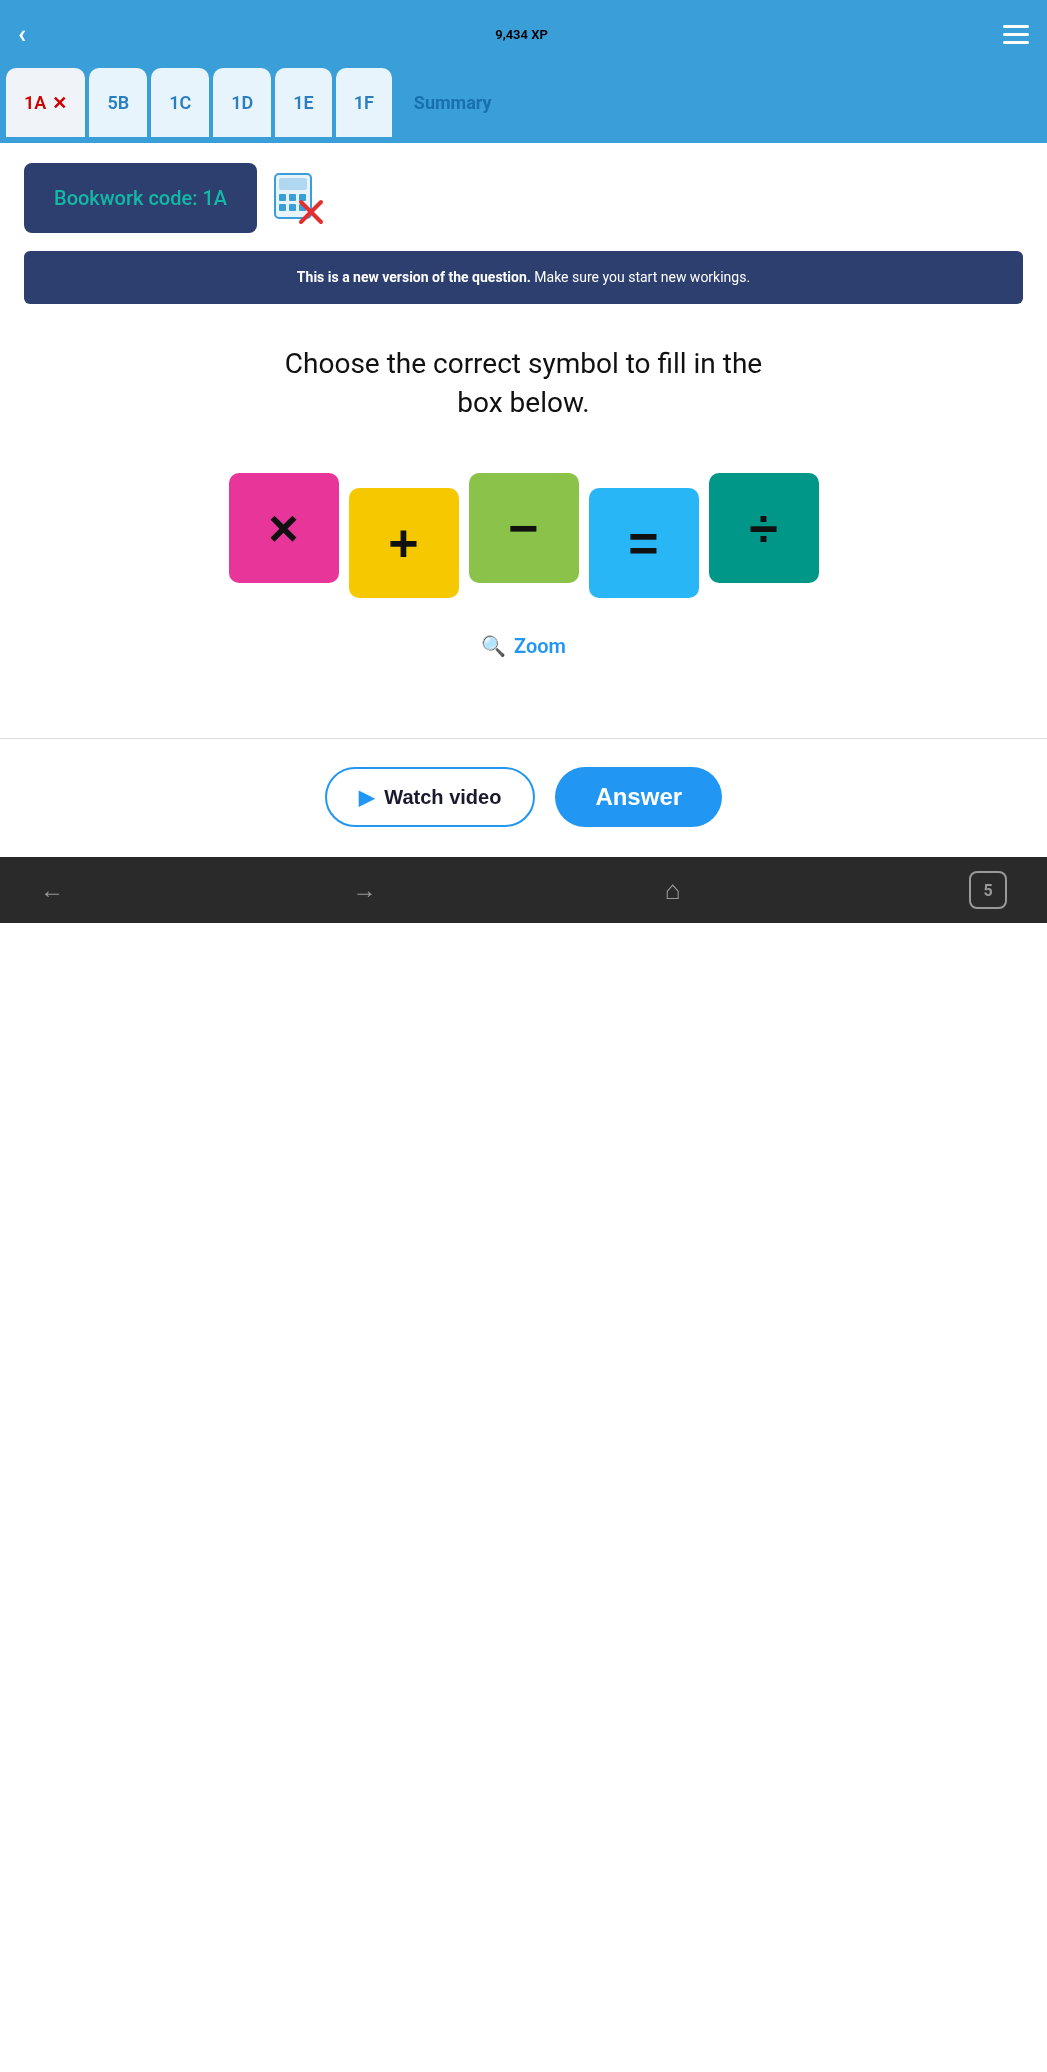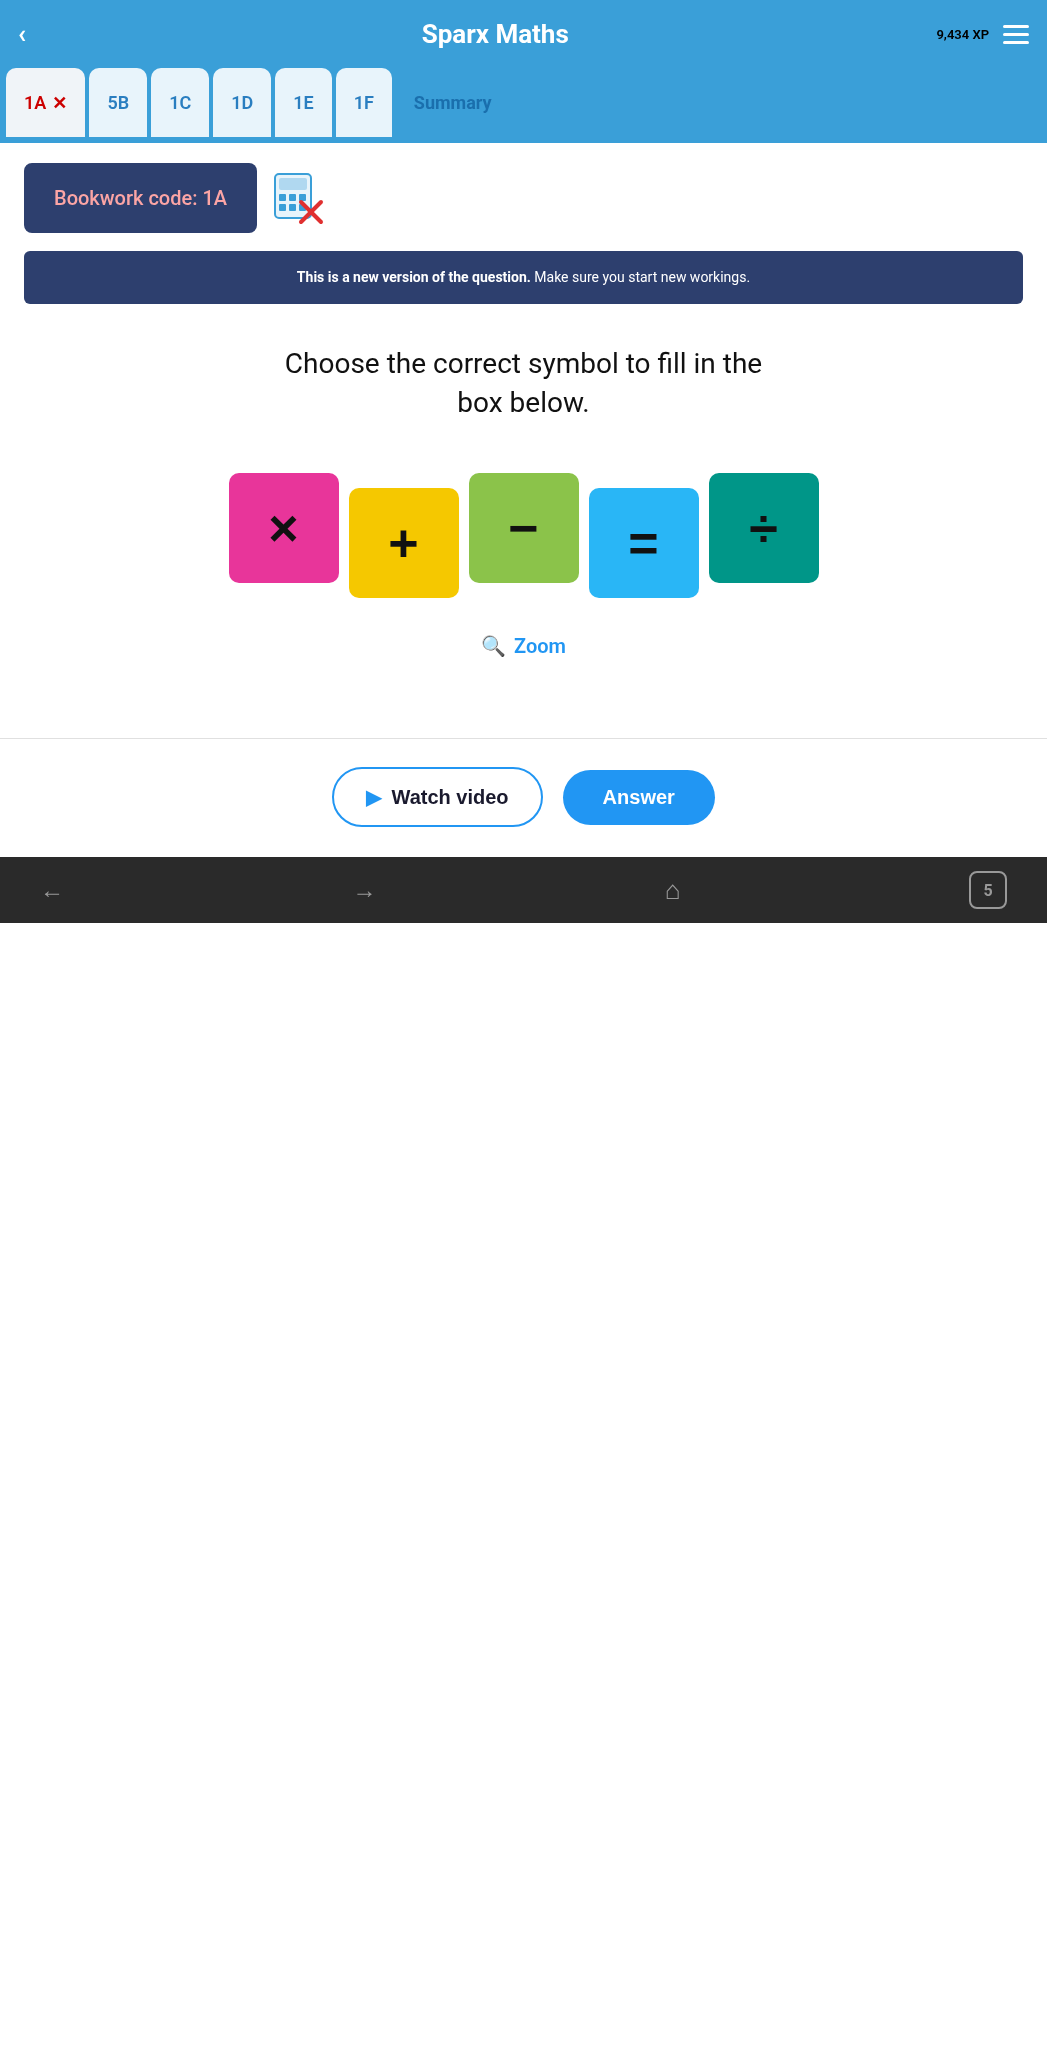--- a/index.html
+++ b/index.html
@@ -103,21 +103,21 @@
 
     
     .bookwork-row {
       display: flex;
       align-items: center;
       gap: 14px;
       margin-bottom: 18px;
     }
     .bookwork-code {
       background: #2d3f6e;
-      color: #fca5a5;
+      color: #14b8a6;
       padding: 23px 30px;
       border-radius: 8px;
       font-size: 20px;
       font-weight: 500;
     }
 
     
     .new-version-banner {
       background: #2d3f6e;
       color: white;
@@ -245,21 +245,21 @@
     .watch-video-btn .video-icon {
       color: #2196f3;
       font-size: 20px;
     }
     .answer-btn {
       background: #2196f3;
       color: white;
       border: none;
       border-radius: 40px;
       padding: 16px 40px;
-      font-size: 20px;
+      font-size: 24px;
       font-weight: 700;
       cursor: pointer;
     }
 
     
     .bottom-nav {
       background: #2a2a2a;
       display: flex;
       align-items: center;
       justify-content: space-between;
@@ -301,21 +301,20 @@
       position: relative;
       width: 56px;
       height: 56px;
     }
   </style>
 </head>
 <body>
 
 <nav class="top-nav">
   <div class="back-arrow">‹</div>
-  <span class="app-title">Sparx Maths</span>
   <span class="xp-badge">9,434 XP</span>
   <div class="hamburger">
     <span></span>
       <span></span>
       <span></span>
   </div>
 </nav>
 
 <div class="tabs-bar">
   <div class="tab active">

